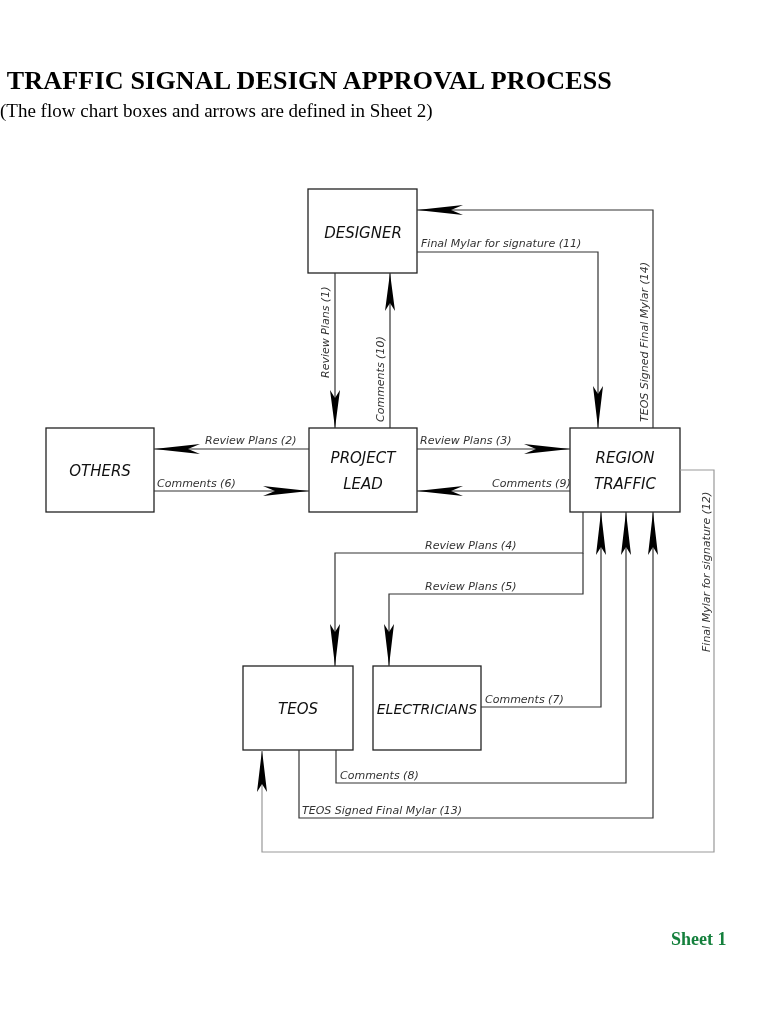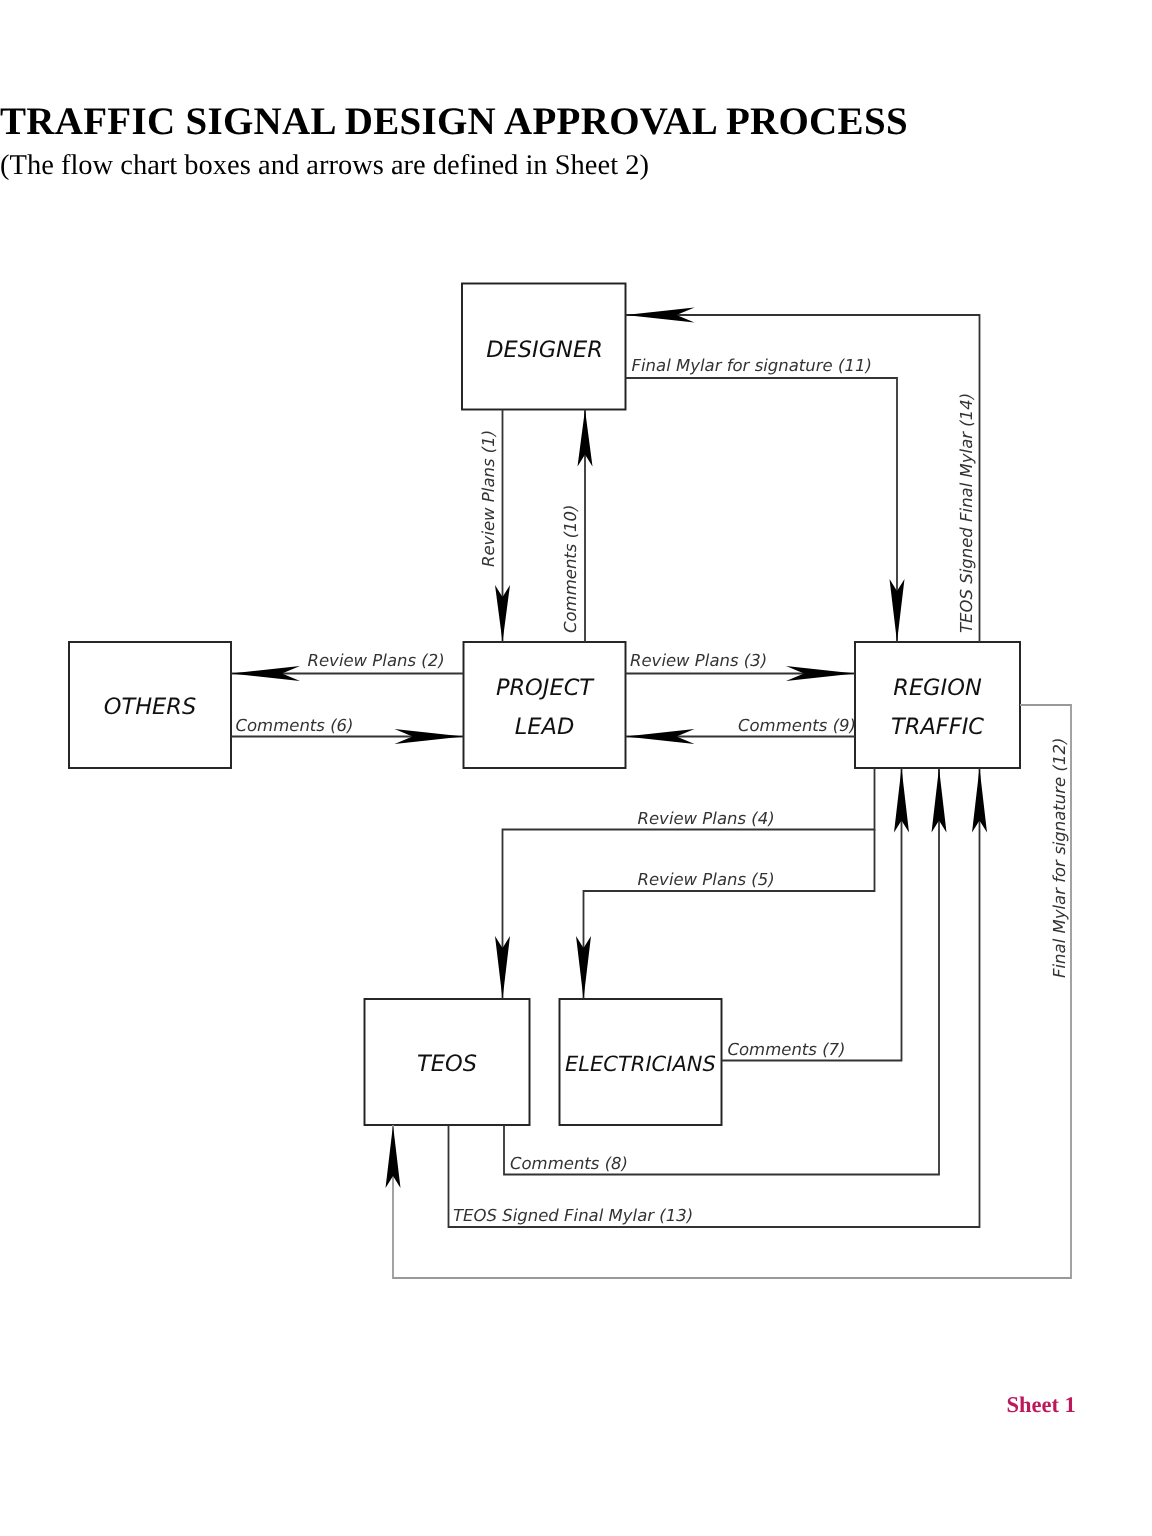--- a/index.html
+++ b/index.html
@@ -1,22 +1,22 @@
 <!DOCTYPE html>
 <html><head>
 <meta charset="utf-8">
 <style>
   html, body { margin:0; padding:0; background:#ffffff; }
   body { width:768px; height:1024px; position:relative; overflow:hidden; }
-  .title { position:absolute; left:0; width:612px; top:66px; text-align:left;
+  .title { position:absolute; left:0; width:612px; top:66px; text-align:right;
     font-family:"Liberation Serif", serif; font-weight:bold; font-size:26px; color:#000; letter-spacing:0.2px; }
   .subtitle { position:absolute; left:0; width:768px; top:100px; text-align:left;
     font-family:"Liberation Serif", serif; font-size:19px; color:#000; }
   .sheet { position:absolute; left:671px; top:929px;
-    font-family:"Liberation Serif", serif; font-weight:bold; font-size:15px; color:#be185d; }
+    font-family:"Liberation Serif", serif; font-weight:bold; font-size:18px; color:#15803d; }
   svg { position:absolute; left:0; top:0; }
   .box { fill:#fff; stroke:#222; stroke-width:1.3; }
   .ln { fill:none; stroke:#333; stroke-width:1.2; }
   .ln-light { fill:none; stroke:#999; stroke-width:1.2; }
   .ah { fill:#000; }
   .boxtxt { font-family:"DejaVu Sans", sans-serif; font-style:italic; font-size:15px; fill:#111; text-anchor:middle; }
   .lbl { font-family:"DejaVu Sans", sans-serif; font-style:italic; font-size:11px; fill:#333; }
 </style>
 </head>
 <body>

